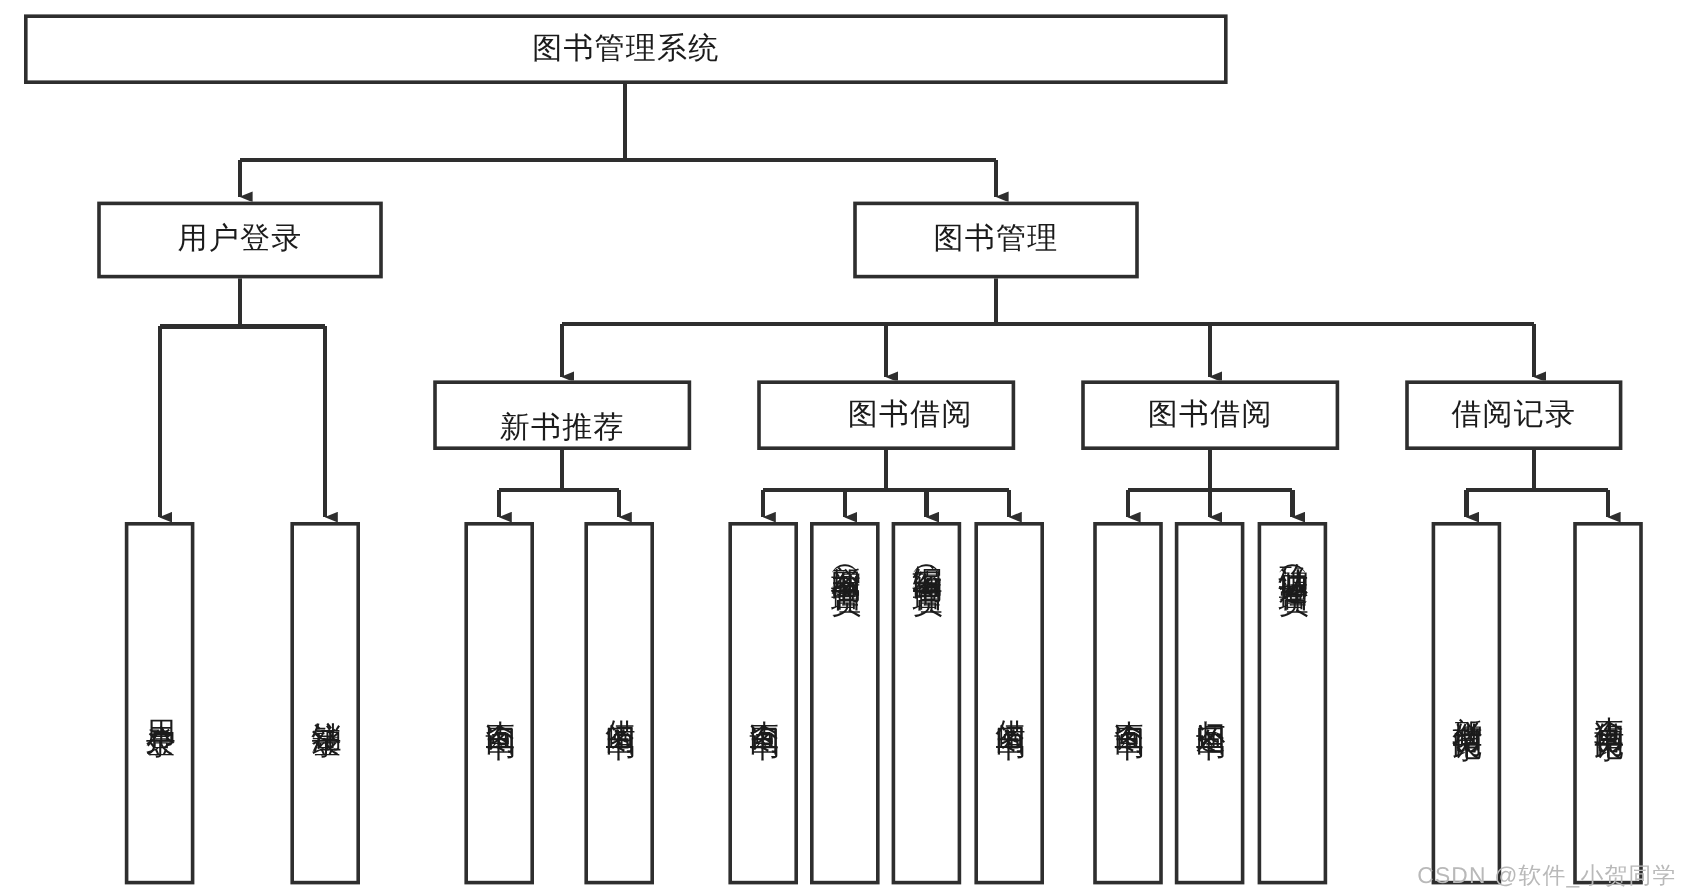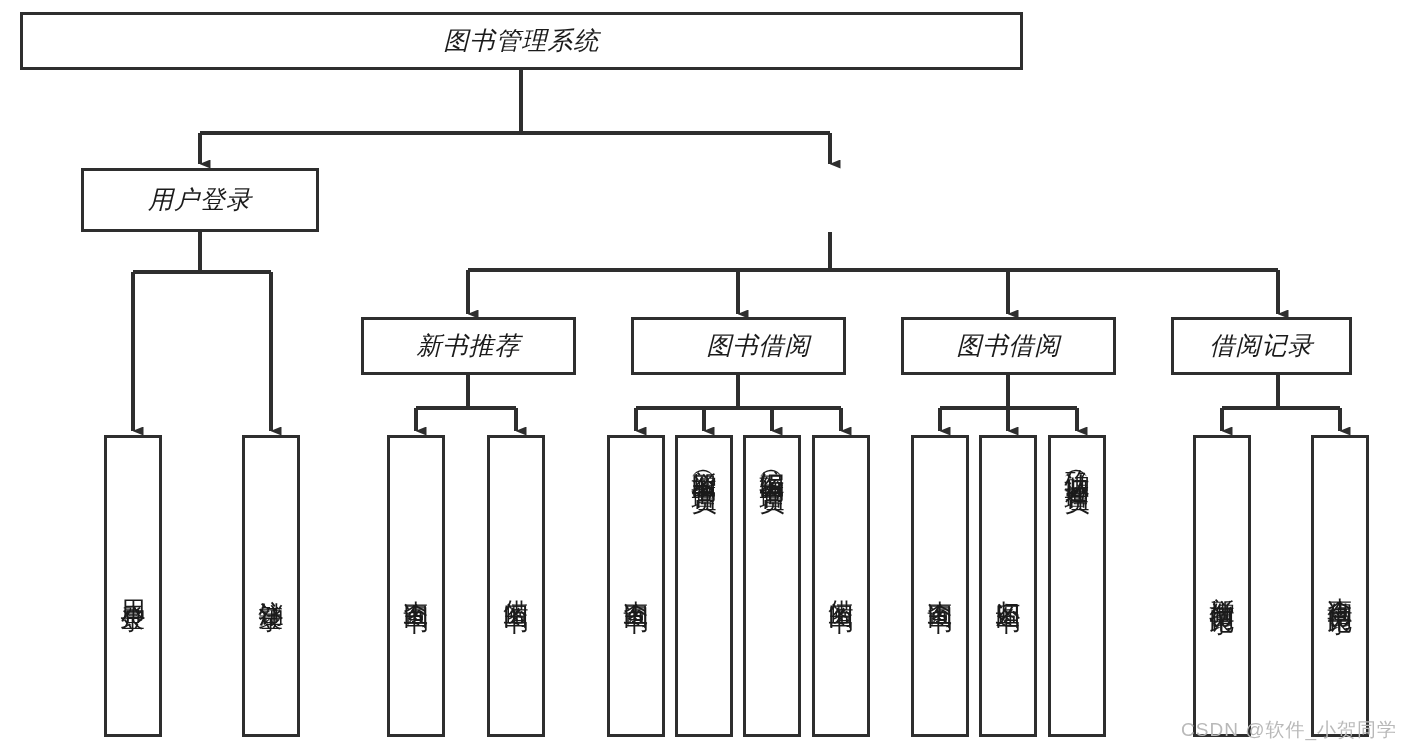--- a/index.html
+++ b/index.html
@@ -26,21 +26,20 @@
   .node .label{
     display:block;
     text-align:center;
     line-height:1.25;
     white-space:pre;
   }
   
   .node.h .label{
     font-size:25px;
     letter-spacing:1px;
-    font-style:italic;
   }
   .node.root .label{font-size:25px;}
   
   .node.v{
     align-items:flex-start;
     padding-top:12px;
   }
   .node.v .label{
     writing-mode:vertical-rl;
     text-orientation:upright;
@@ -116,22 +115,25 @@
     </g>
   </svg>
 
   <div class="node h root" style="left:20px;top:12px;width:1003px;height:58px;">
     <span class="label">图书管理系统</span>
   </div>
 
   <div class="node h" style="left:81px;top:168px;width:238px;height:64px;">
     <span class="label">用户登录</span>
   </div>
+  <div class="node h" style="left:711px;top:168px;width:238px;height:64px;">
+    <span class="label">图书管理</span>
+  </div>
 
-  <div class="node h" style="left:361px;top:317px;width:215px;height:58px;">
+  <div class="node h" style="left:361px;top:317px;width:215px;height:58px;align-items:flex-end;">
     <span class="label">新书推荐</span>
   </div>
   <div class="node h" style="left:631px;top:317px;width:215px;height:58px;padding-left:40px;">
     <span class="label">图书借阅</span>
   </div>
   <div class="node h" style="left:901px;top:317px;width:215px;height:58px;">
     <span class="label">图书借阅</span>
   </div>
   <div class="node h" style="left:1171px;top:317px;width:181px;height:58px;">
     <span class="label">借阅记录</span>

